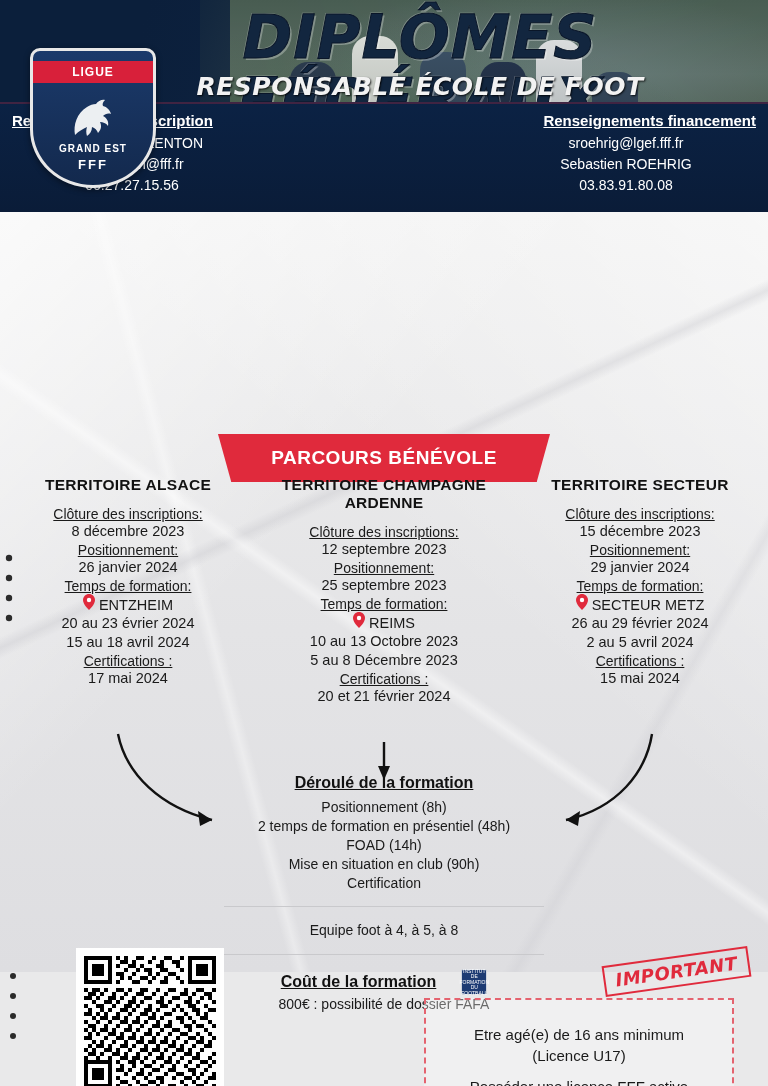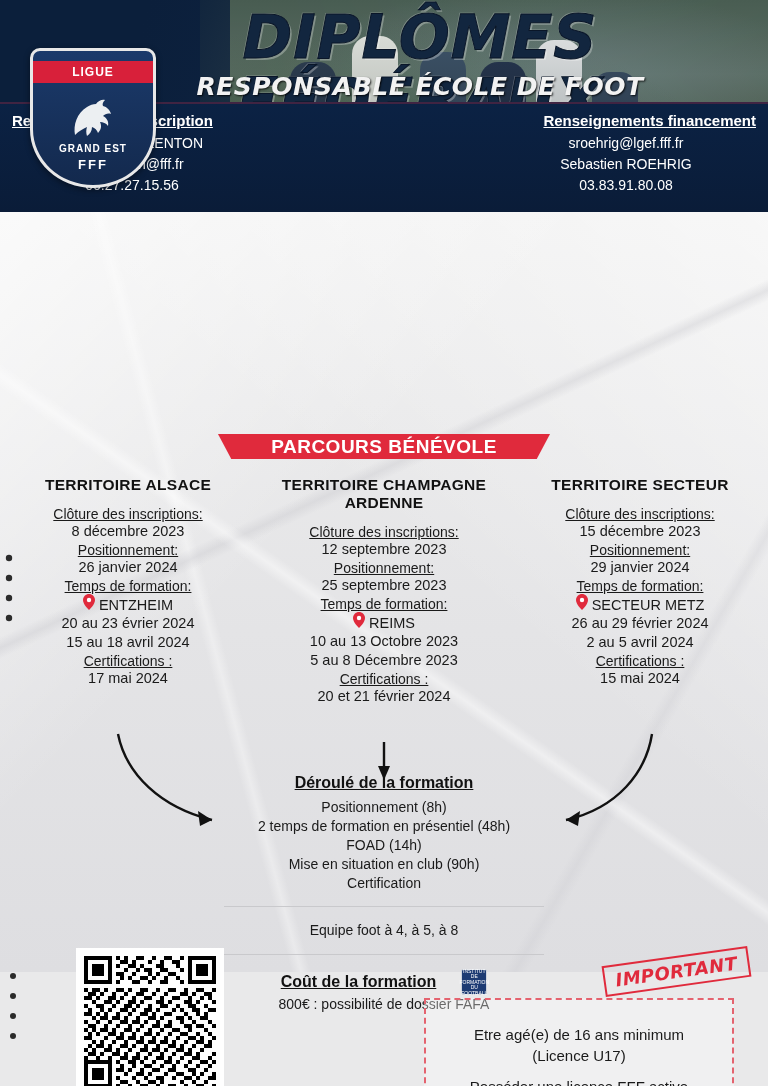--- a/index.html
+++ b/index.html
@@ -112,21 +112,21 @@
       linear-gradient(35deg, transparent 45%, rgba(255,255,255,.45) 46%, transparent 47%),
       linear-gradient(-25deg, transparent 60%, rgba(200,200,205,.4) 61%, transparent 62%),
       linear-gradient(75deg, transparent 30%, rgba(255,255,255,.35) 31%, transparent 32%),
       linear-gradient(-60deg, transparent 20%, rgba(205,205,210,.35) 21%, transparent 22%);
   }
 
   .content { position:relative; z-index:2; }
 
   
   .banner {
-    position:absolute; left:218px; top:222px; width:332px; height:25px;
+    position:absolute; left:218px; top:222px; width:332px; height:48px;
     background:#e02a3c;
     display:flex; align-items:center; justify-content:center;
     color:#fff; font-size:19px; font-weight:bold; letter-spacing:.5px;
     clip-path: polygon(0 0, 100% 0, 96% 100%, 4% 100%);
     box-shadow: 0 2px 4px rgba(0,0,0,.25);
   }
 
   
   .cols { position:absolute; left:0; top:264px; width:768px; display:flex;justify-content:space-between; }
   .col { flex:1; text-align:center; padding:0 6px; }

